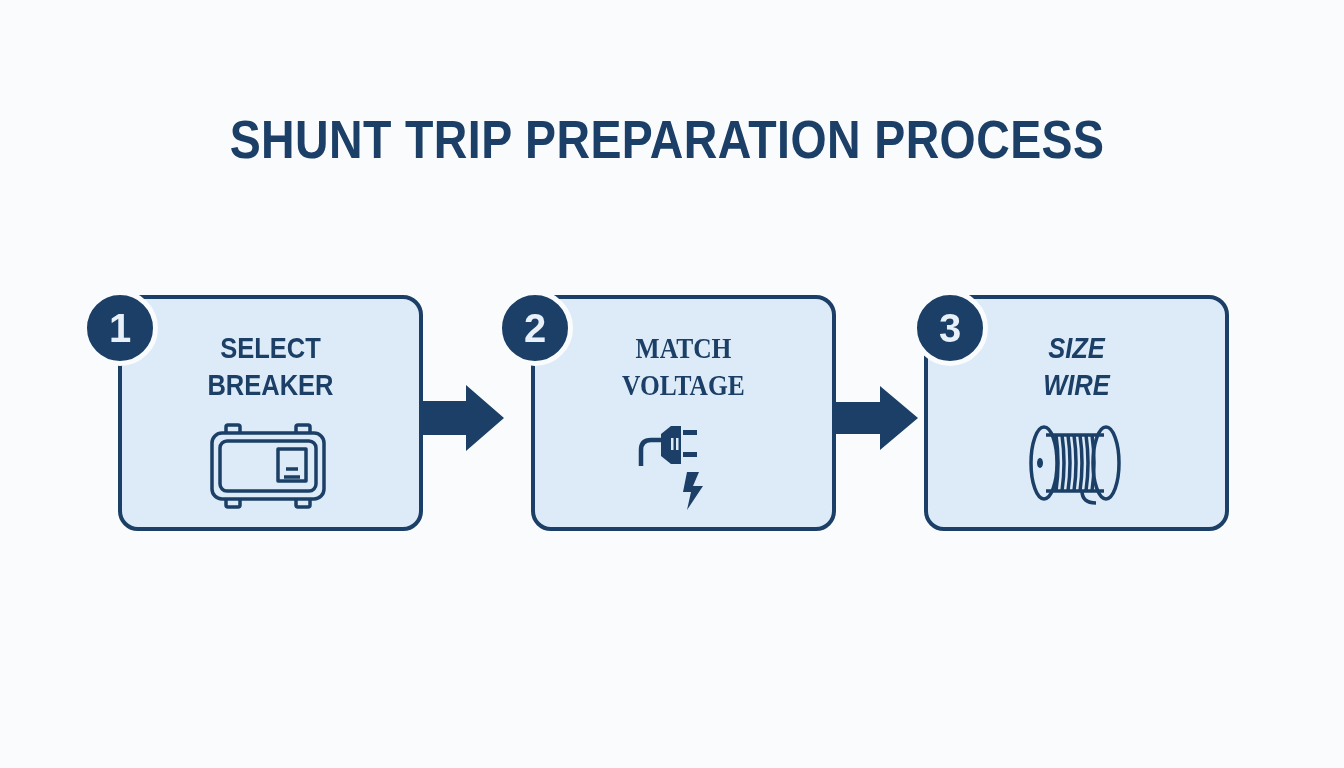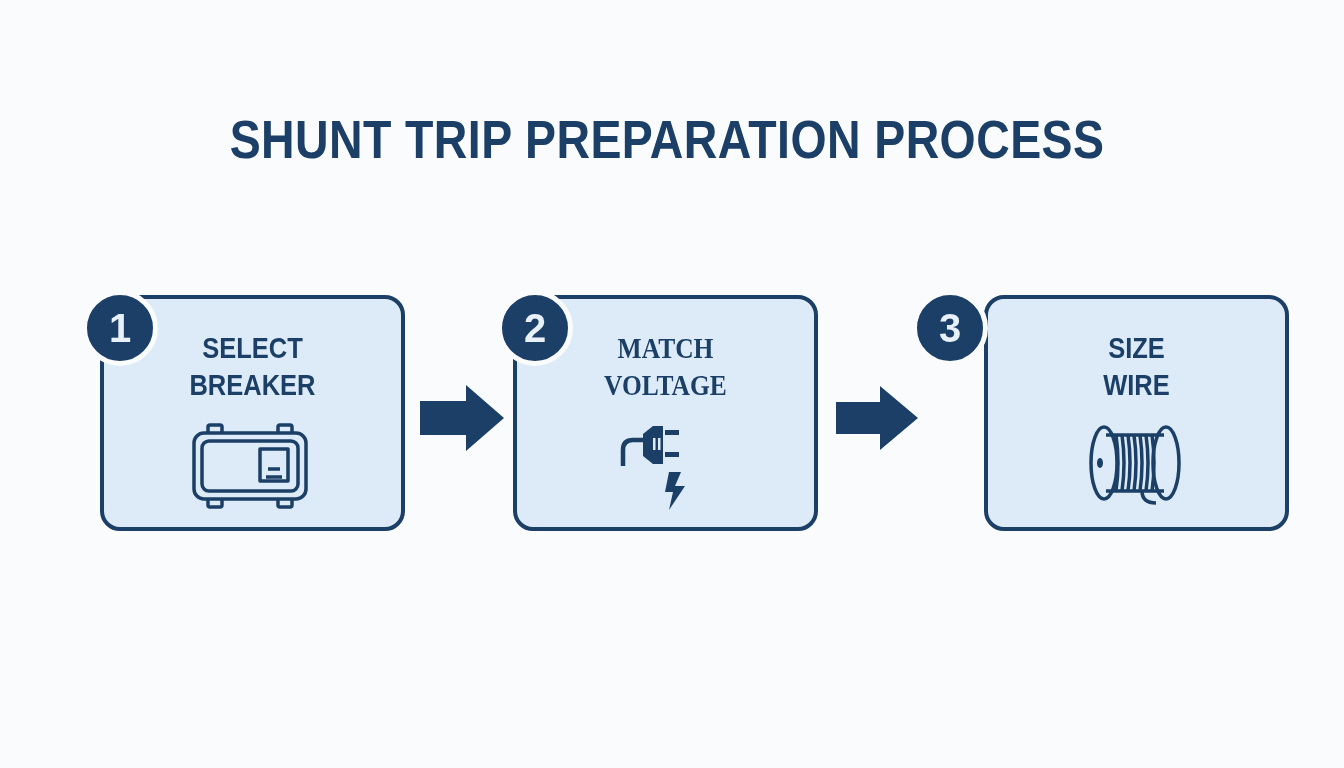--- a/index.html
+++ b/index.html
@@ -15,20 +15,21 @@
     font-size: 54px; font-weight: bold; color: #1b3f66;
     letter-spacing: 0.5px;
     transform: scaleX(0.86); transform-origin: 667px 0;
   }
   .step-box {
     position: absolute; top: 295px; width: 305px; height: 236px;
     background: #dcebf7;
     border: 4px solid #1b3f66;
     border-radius: 20px;
     box-sizing: border-box;
+    margin-left: 18px;
   }
   .step-num {
     position: absolute; width: 66px; height: 66px; border-radius: 50%;
     background: #1b3f66; color: #e8f1fa;
     border: 5px solid #fafbfc;
     display: flex; align-items: center; justify-content: center;
     font-size: 40px; font-weight: bold;
     top: 290px;
   }
   .step-label {
@@ -91,21 +92,21 @@
       <polygon points="54,56 66,56 60,70 70,70 54,94 58,76 50,76"></polygon>
     </g>
   </svg>
 </div>
 <div class="step-num" style="left:497px;">2</div>
 
 <svg class="arrow" style="left:836px; top:386px;" width="82" height="64" viewBox="0 0 82 64">
   <polygon points="0,16 44,16 44,0 82,32 44,64 44,48 0,48" fill="#1b3f66"></polygon>
 </svg>
 
-<div class="step-box" style="left:984px;">
+<div class="step-box" style="left:906px;font-style:italic;">
   <div class="step-label">
     <span>SIZE</span>
     <span>WIRE</span>
   </div>
   <svg class="step-icon" style="left:98px; top:124px;" width="104" height="84" viewBox="0 0 104 84">
     <g fill="none" stroke="#1b3f66" stroke-width="3.5">
       <ellipse cx="18" cy="40" rx="13" ry="36"></ellipse>
       <ellipse cx="80" cy="40" rx="13" ry="36"></ellipse>
       <line x1="20" y1="12" x2="78" y2="12"></line>
       <line x1="20" y1="68" x2="78" y2="68"></line>

